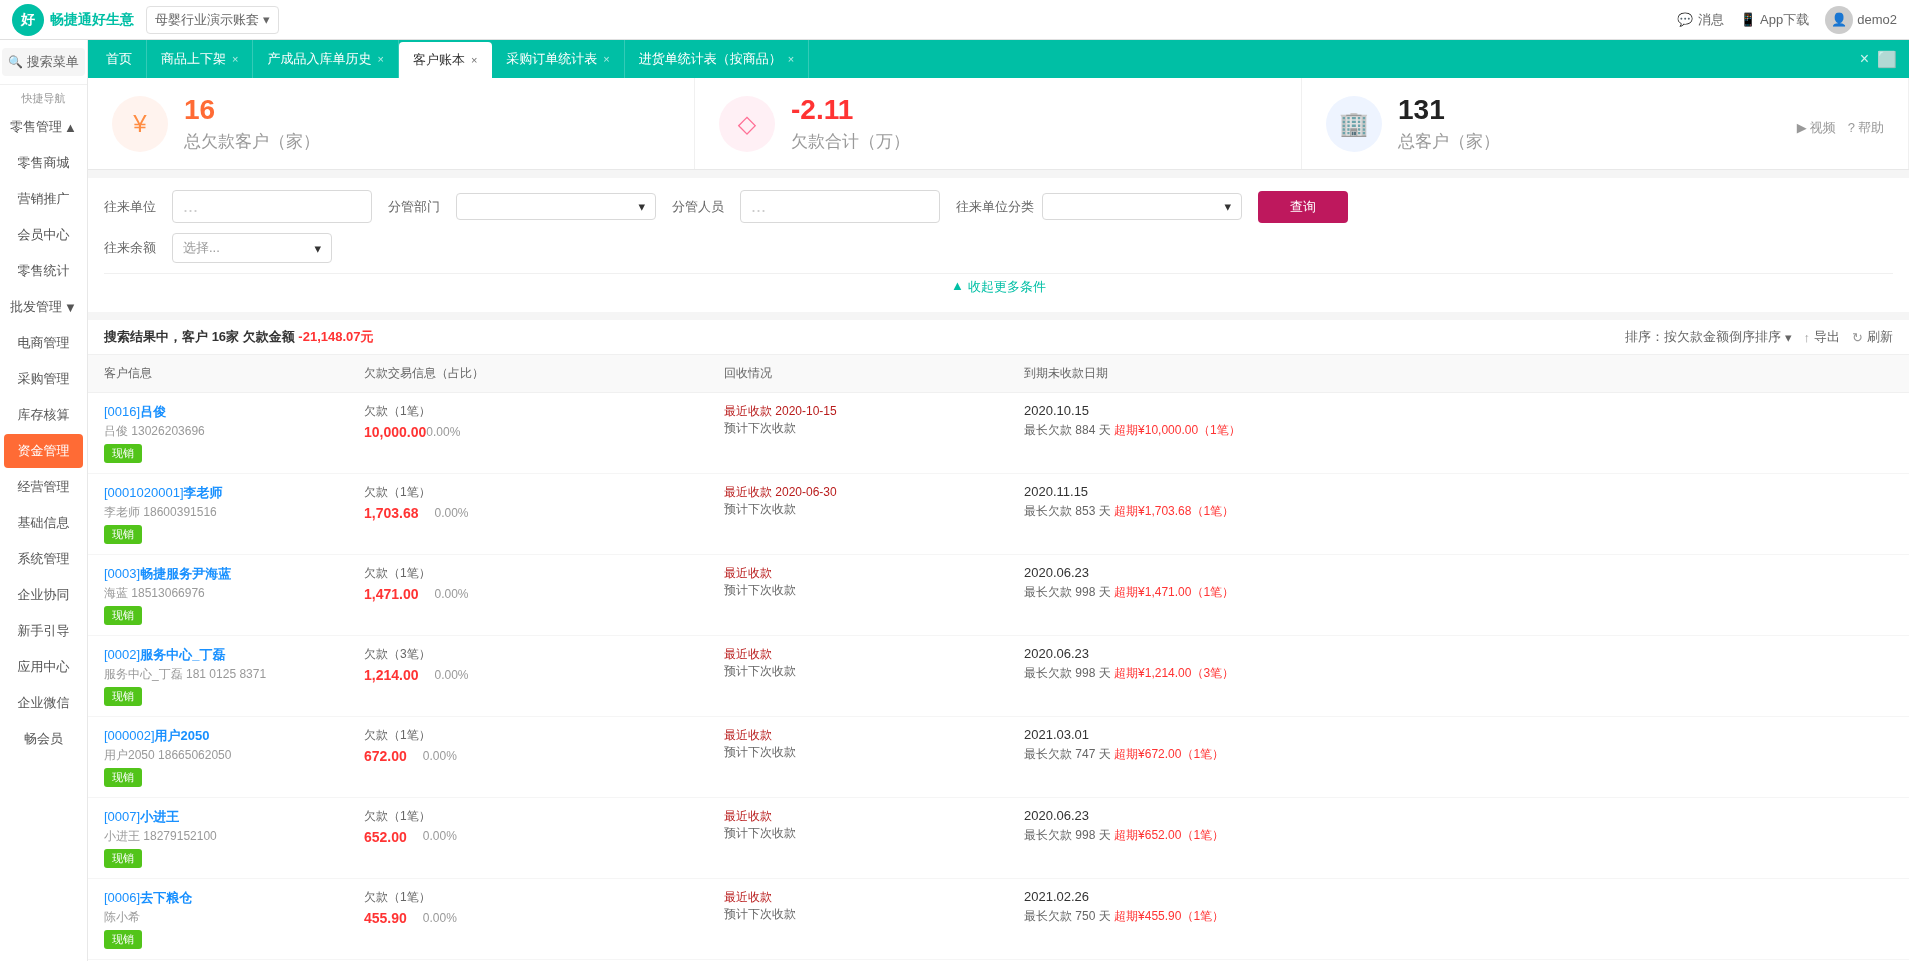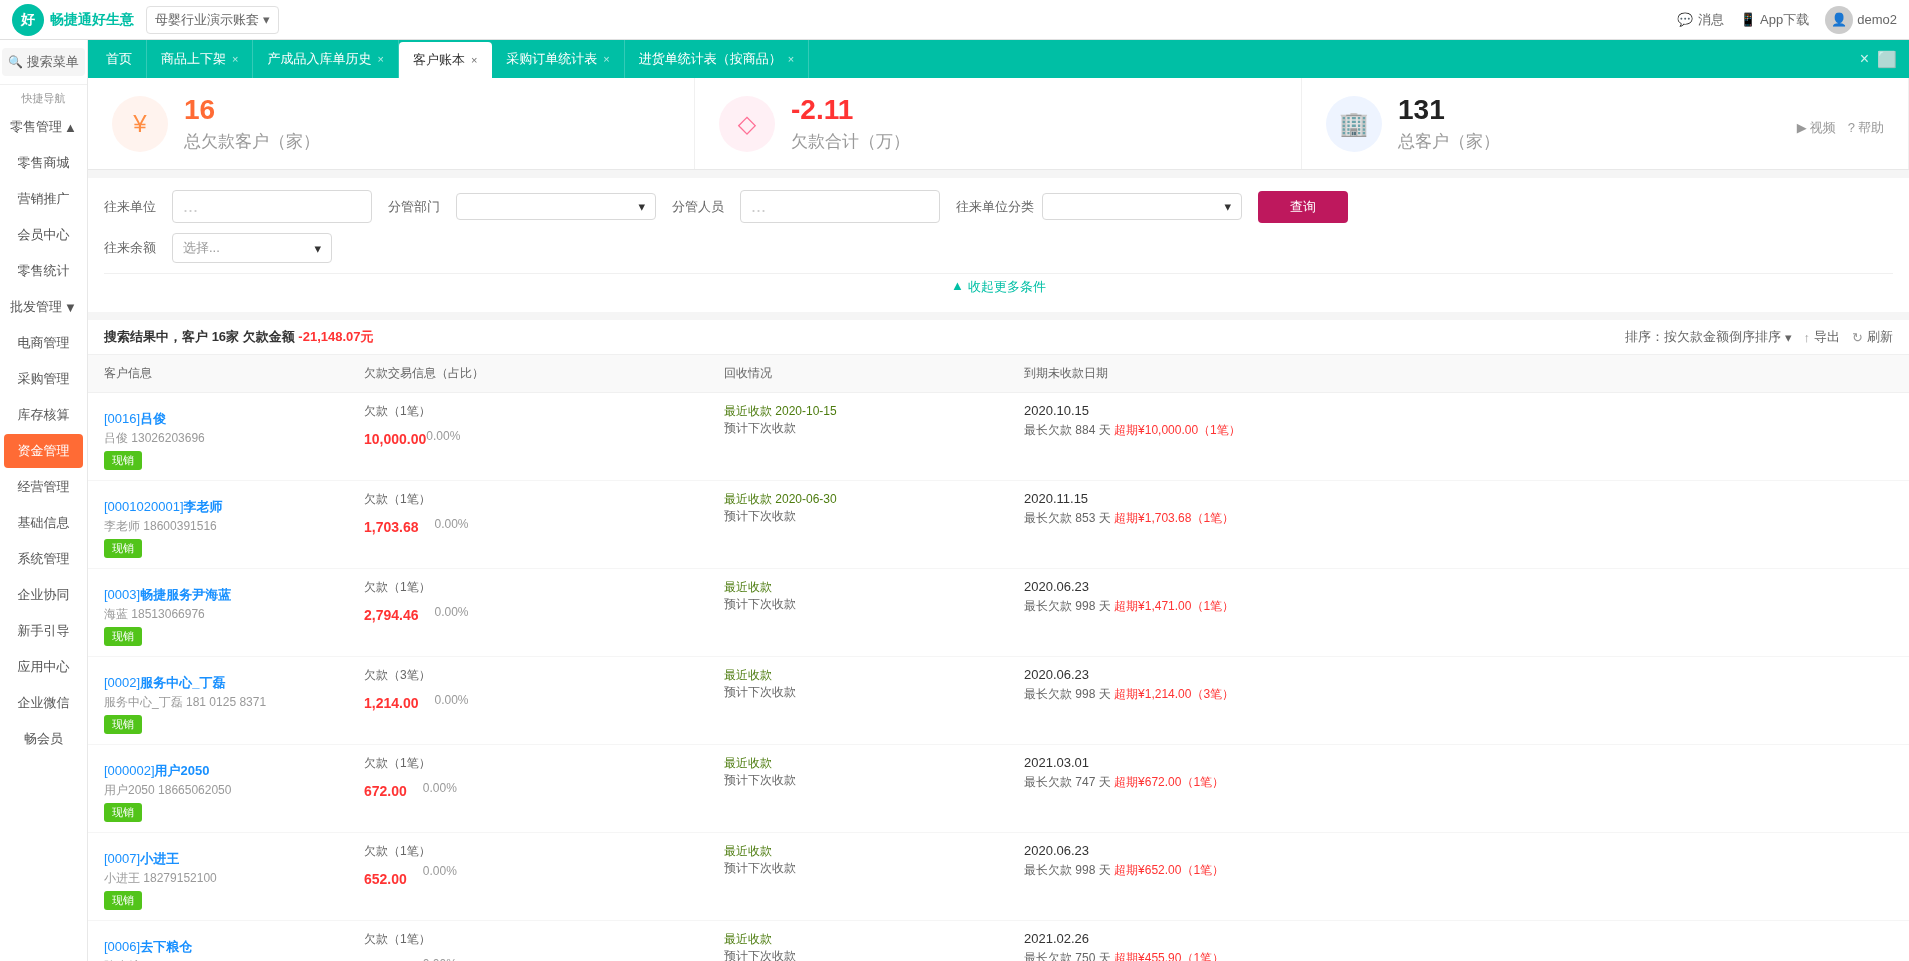--- a/index.html
+++ b/index.html
@@ -75,28 +75,28 @@
     .result-text span { color: #333; font-weight: bold; }
     .result-text .amount { color: #ff3333; }
     .sort-area { display: flex; align-items: center; gap: 12px; color: #666; font-size: 13px; }
     .sort-select { display: flex; align-items: center; gap: 4px; cursor: pointer; }
     .sort-action { display: flex; align-items: center; gap: 4px; cursor: pointer; color: #666; }
 
     
     .data-table { background: #fff; width: 100%; border-collapse: collapse; }
     .data-table th { background: #f9f9f9; padding: 10px 16px; text-align: left; color: #666; font-weight: normal; border-bottom: 1px solid #f0f0f0; font-size: 12px; }
     .data-table td { padding: 10px 16px; border-bottom: 1px solid #f5f5f5; vertical-align: top; }
-    .customer-name { color: #1890ff; cursor: pointer; font-size: 13px; margin-top: 7px; }
+    .customer-name { color: #1890ff; cursor: pointer; font-size: 13px; }
     .customer-info-sub { color: #999; font-size: 12px; margin-top: 2px; }
     .tag { display: inline-block; padding: 2px 8px; border-radius: 3px; font-size: 11px; margin-top: 4px; }
     .tag.green { background: #52c41a; color: #fff; }
     .debt-amount { color: #ff3333; font-size: 14px; font-weight: bold; }
     .debt-count { color: #666; font-size: 12px; margin-bottom: 4px; }
     .debt-ratio { color: #999; font-size: 12px; }
-    .payback-date { color: #4d7c0f; font-size: 12px; }
+    .payback-date { color: #b91c1c; font-size: 12px; }
     .payback-label { color: #666; font-size: 12px; }
     .overdue-link { color: #ff3333; font-size: 12px; cursor: pointer; text-decoration: none; }
     .overdue-days { color: #666; font-size: 12px; }
     .due-date { color: #333; font-size: 13px; margin-bottom: 4px; }
 
     
     .main-content::-webkit-scrollbar { width: 6px; }
     .main-content::-webkit-scrollbar-thumb { background: #ccc; border-radius: 3px; }
   </style>
 </head>
@@ -403,21 +403,21 @@
   </tr>
             <tr>
     <td>
       <div class="customer-name">[0003]<strong>畅捷服务尹海蓝</strong></div>
       <div class="customer-info-sub">海蓝 18513066976</div>
       <span class="tag green">现销</span>
     </td>
     <td>
       <div class="debt-count">欠款（1笔）</div>
       <div style="display:flex;align-items:center;gap:16px;">
-        <span class="debt-amount customer-name">2,794.46</span>
+        <span class="debt-amount customer-name">1,471.00</span>
         <span class="debt-ratio">0.00%</span>
       </div>
     </td>
     <td>
       <div class="payback-date">最近收款</div>
       <div class="payback-label">预计下次收款</div>
     </td>
     <td>
       <div class="due-date">2020.06.23</div>
       <div>

